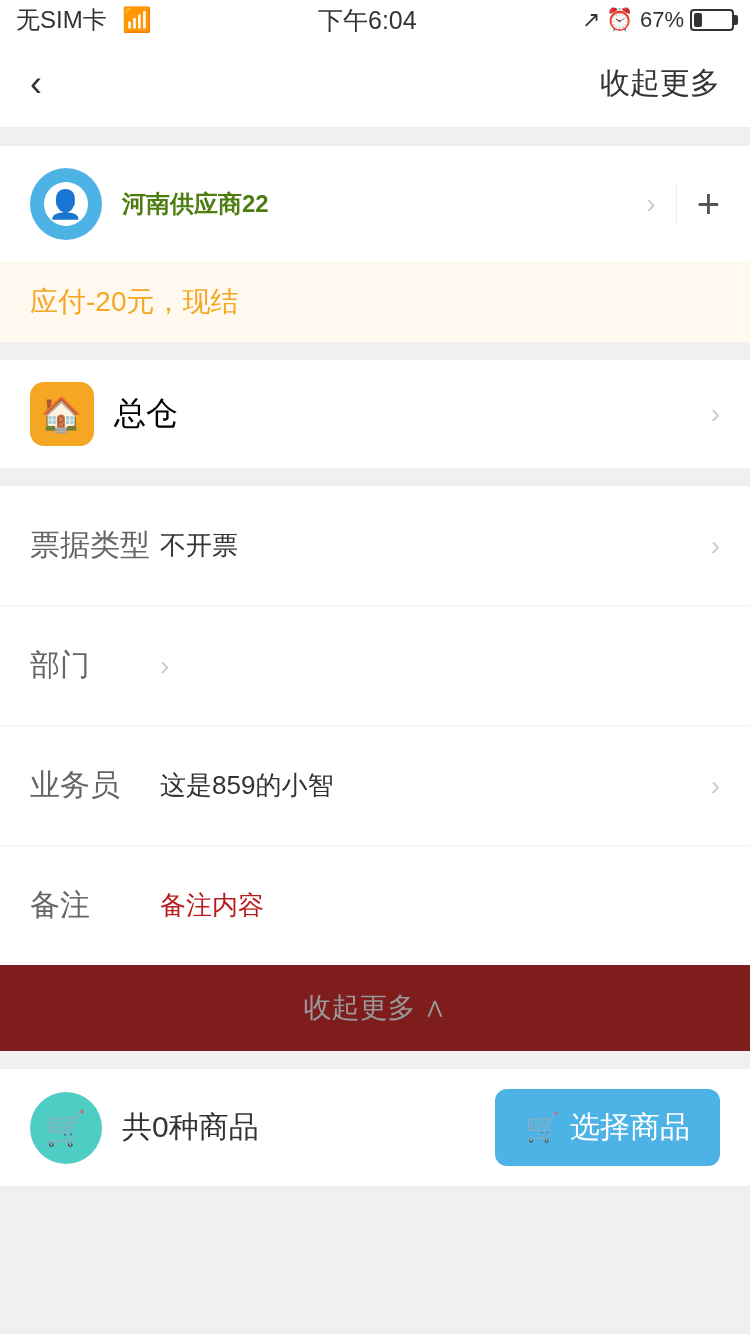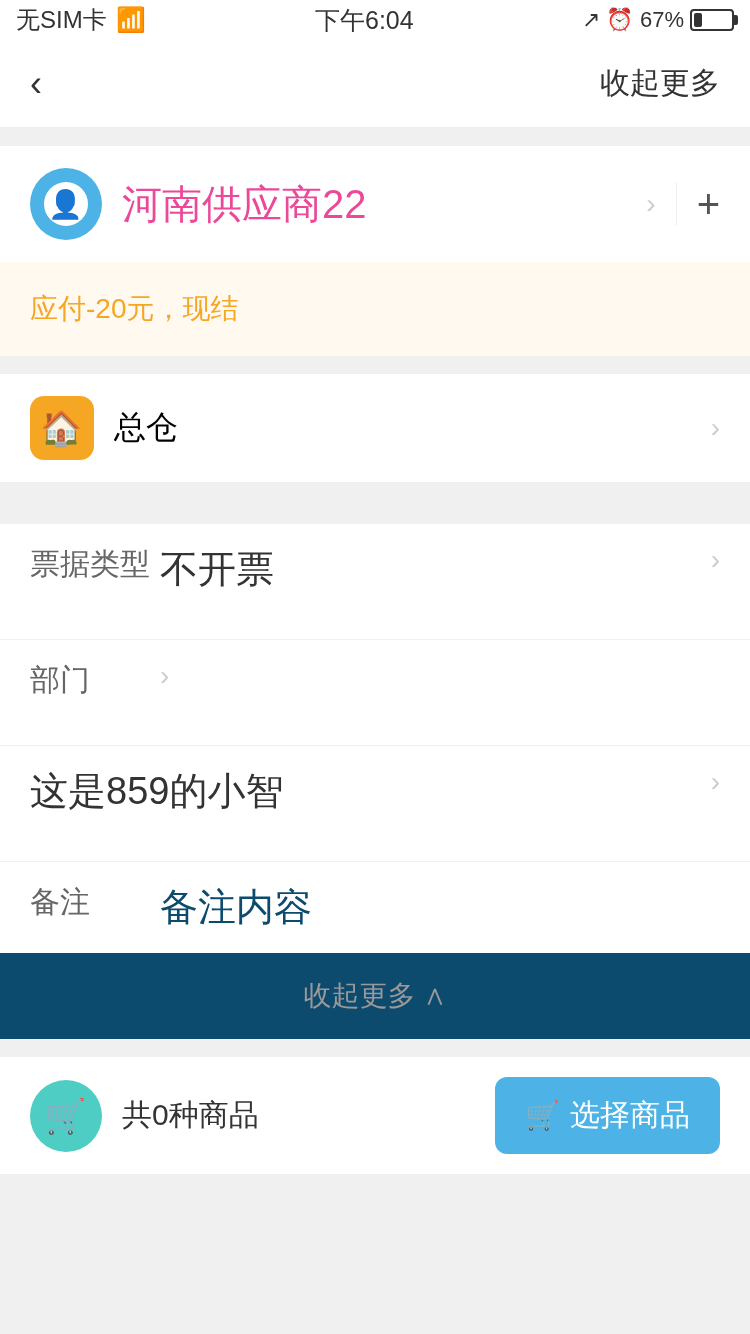--- a/index.html
+++ b/index.html
@@ -18,21 +18,21 @@
       width: 750px;
       height: 40px;
       background: #fff;
       display: flex;
       align-items: center;
       justify-content: space-between;
       padding: 0 16px;
       font-size: 24px;
       color: #333;
     }
-    .status-left { display: flex; align-items: center; gap: 10px; }
+    .status-left { display: flex; align-items: center; gap: 16px; }
     .status-center { font-size: 25px; font-weight: 400; }
     .status-right { display: flex; align-items: center; gap: 6px; font-size: 22px; }
     .battery {
       width: 44px; height: 22px;
       border: 2px solid #333;
       border-radius: 4px;
       position: relative;
       display: inline-flex;
       align-items: center;
       padding: 2px;
@@ -122,22 +122,23 @@
       display: flex;
       align-items: center;
       justify-content: center;
     }
     .supplier-avatar-icon {
       font-size: 28px;
       color: #4db3e6;
     }
     .supplier-name {
       flex: 1;
-      font-size: 40px;
-      color: #ec4899;
+      font-size: 24px;
+      color: #4d7c0f;
+      font-weight: bold;
     }
     .supplier-actions {
       display: flex;
       align-items: center;
       gap: 20px;
     }
     .chevron {
       color: #ccc;
       font-size: 28px;
     }
@@ -148,21 +149,21 @@
     }
     .add-icon {
       font-size: 40px;
       color: #555;
       cursor: pointer;
     }
 
     
     .alert-banner {
       background: #fff9f0;
-      padding: 28px 30px;
+      padding: 21px 30px;
       font-size: 28px;
       color: #f5a623;
     }
 
     
     .warehouse-row {
       display: flex;
       align-items: center;
       padding: 22px 30px;
       background: #fff;
@@ -185,48 +186,48 @@
     }
     .warehouse-name {
       flex: 1;
       font-size: 32px;
       color: #000000;
     }
 
     
     .form-row {
       display: flex;
-      padding: 20px 30px;
+      align-items: center;
+      padding: 39px 30px;
       background: #fff;
       border-top: 1px solid #f0f0f0;
       cursor: pointer;
-      margin-top: 24px;
     }
     .form-label {
       width: 130px;
       font-size: 30px;
       color: #666;
       flex-shrink: 0;
     }
     .form-value {
       flex: 1;
-      font-size: 38px;
+      font-size: 26px;
       color: #333;
     }
     .form-value.placeholder {
-      color: #0c4a6e;
+      color: #b91c1c;
     }
 
     
     .collapse-row {
       display: flex;
       align-items: center;
       justify-content: center;
       padding: 24px 44px;
-      background: #0c4a6e;
+      background: #7f1d1d;
       cursor: pointer;
       gap: 8px;
     }
     .collapse-text {
       font-size: 28px;
       color: #999;
     }
 
     
     .product-row {
@@ -339,20 +340,21 @@
     <span class="form-value">不开票</span>
     <span class="chevron">›</span>
   </div>
 
   <div class="form-row">
     <span class="form-label">部门</span>
     <span class="chevron">›</span>
   </div>
 
   <div class="form-row">
+    <span class="form-label">业务员</span>
     <span class="form-value">这是859的小智</span>
     <span class="chevron">›</span>
   </div>
 
   <div class="form-row">
     <span class="form-label">备注</span>
     <span class="form-value placeholder">备注内容</span>
   </div>
 
 </div>

